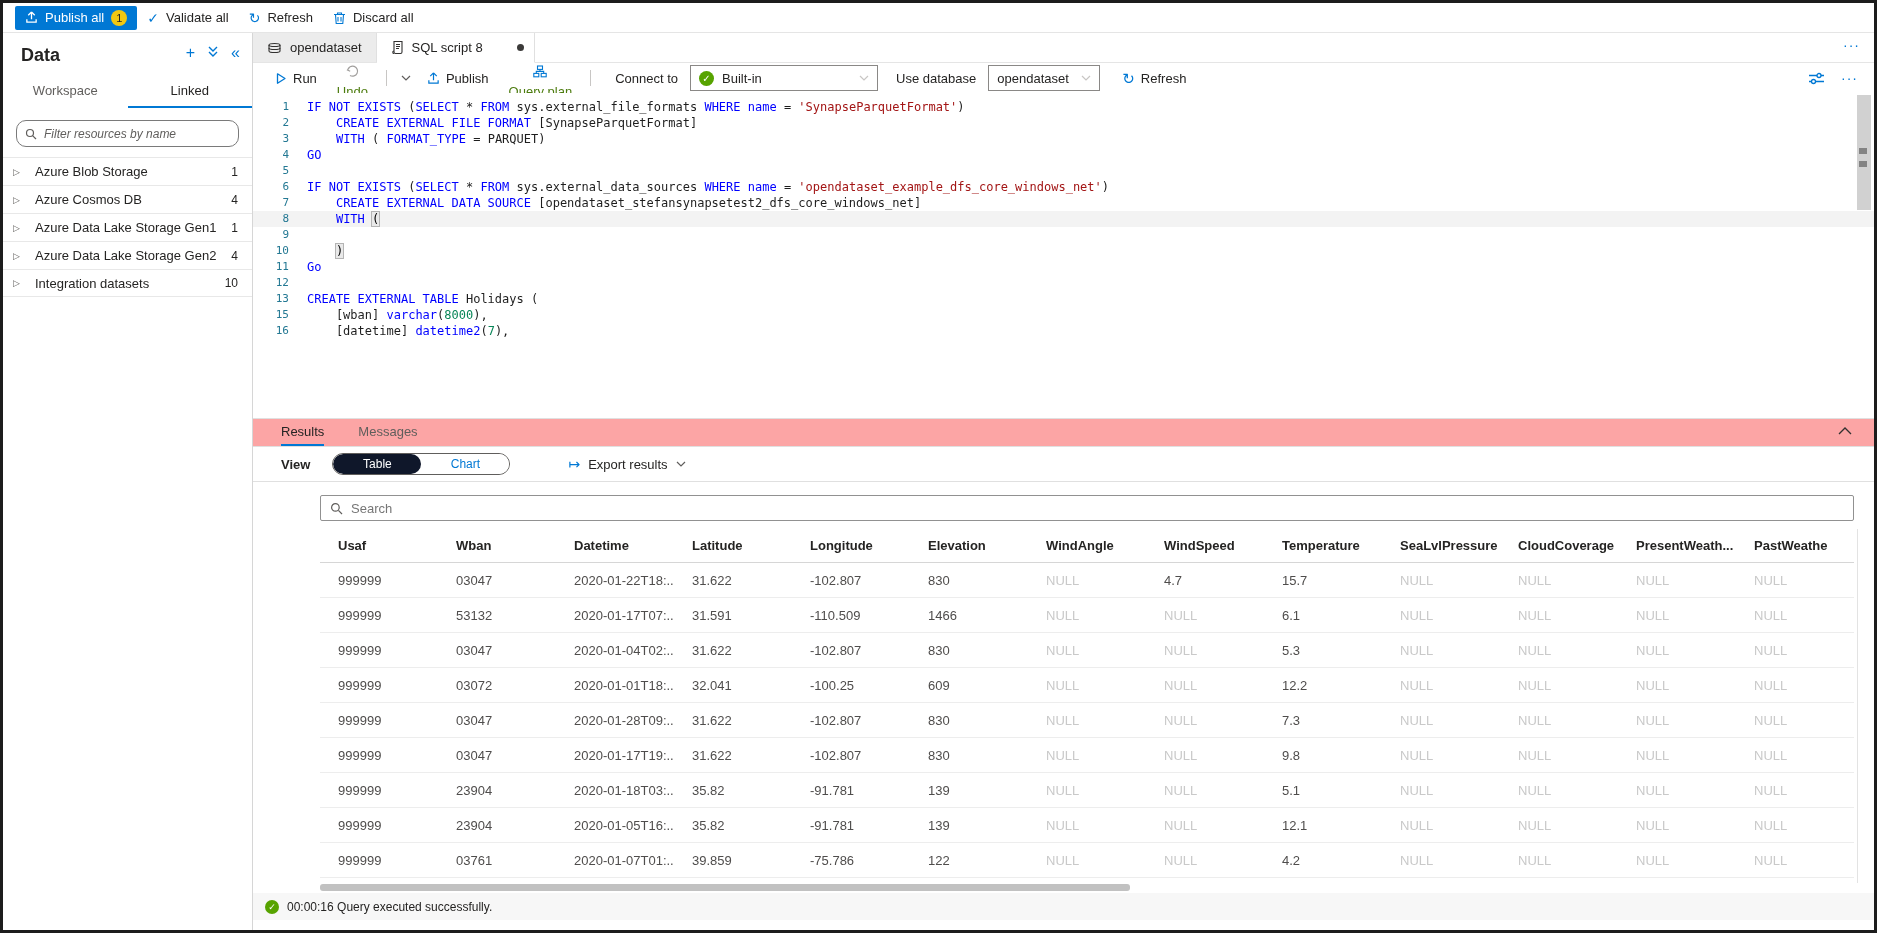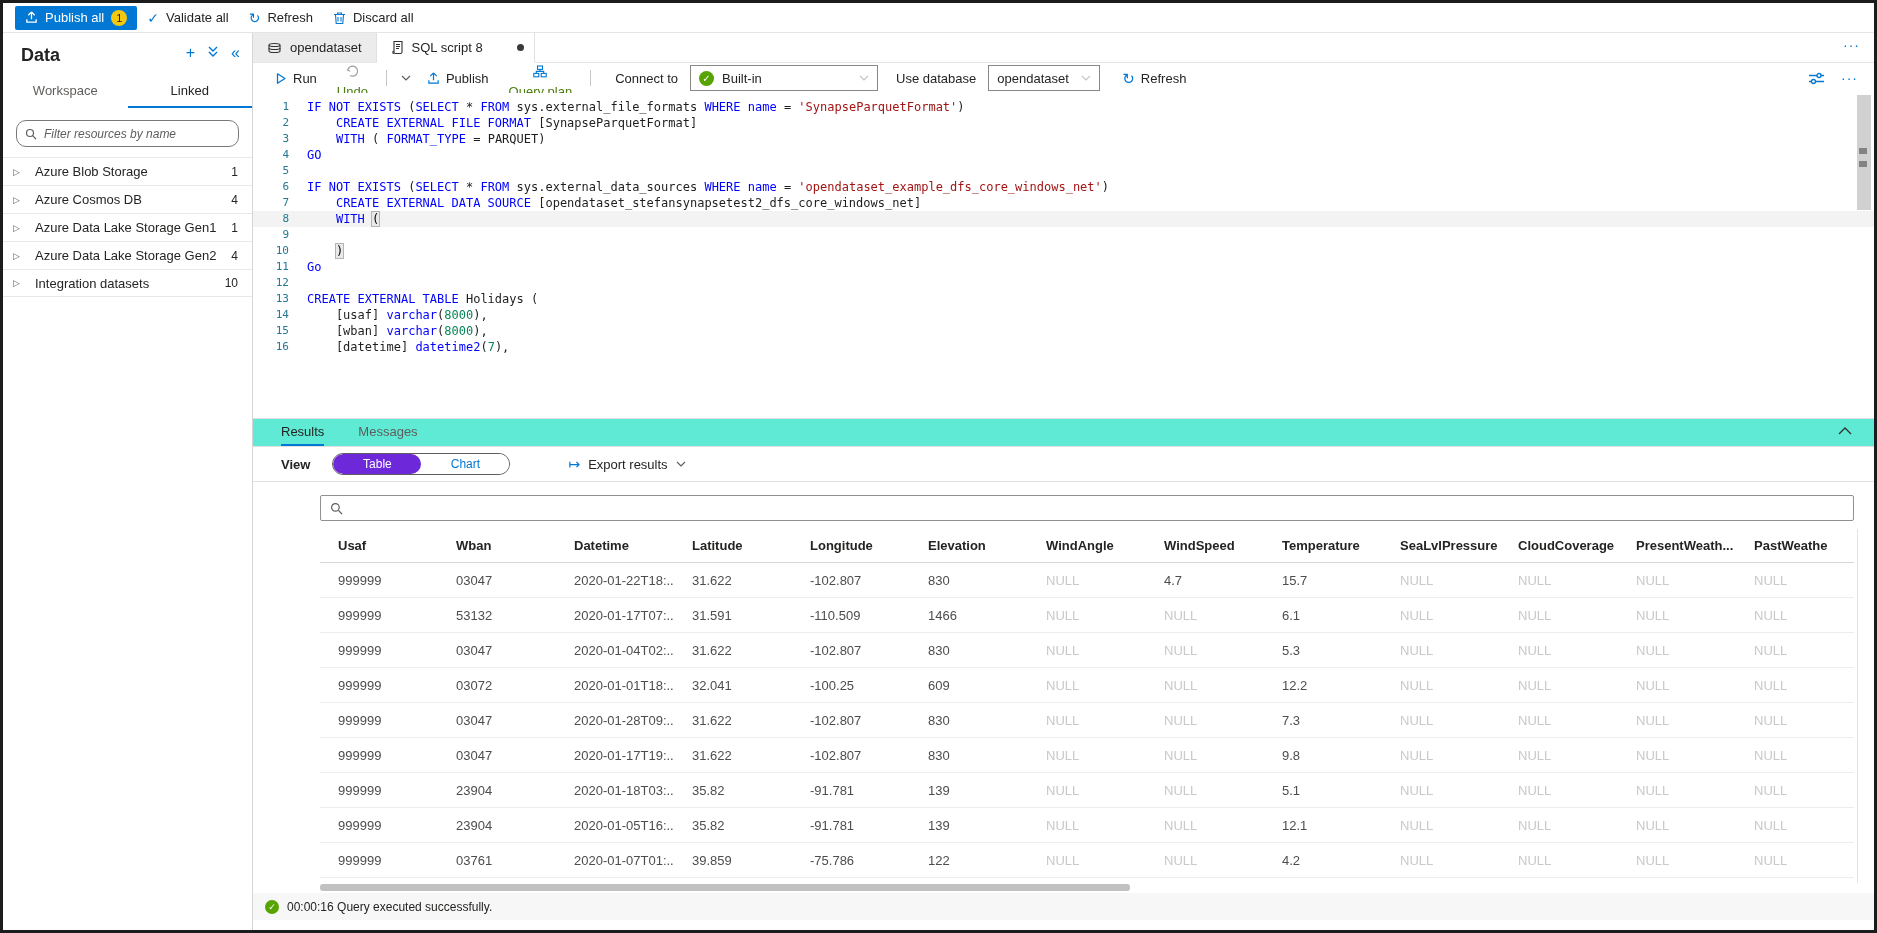--- a/index.html
+++ b/index.html
@@ -66,30 +66,30 @@
   .seg-pl { color:#1e1e1e; }
   .seg-str { color:#a31515; }
   .seg-num { color:#098658; }
   .seg-link { color:#a31515; text-decoration:underline; }
   .seg-brk { background:#e9e9e9; outline:1px solid #b4b4b4; }
   .minimap { position:absolute; top:2px; right:3px; width:14px; height:115px; background:#c9c9c9; opacity:.85; }
   .minimap .mark { position:absolute; left:2px; width:8px; height:6px; background:#6e6e6e; }
   .mark1 { top:53px; } .mark2 { top:66px; }
 
   
-  .results-header { height:29px; flex:0 0 29px; border-top:1px solid #e0e0e0; border-bottom:1px solid #e0e0e0; display:flex; align-items:stretch; padding-left:28px; position:relative; background:#5eead4; }
+  .results-header { height:29px; flex:0 0 29px; border-top:1px solid #e0e0e0; border-bottom:1px solid #e0e0e0; display:flex; align-items:stretch; padding-left:28px; position:relative; background:#fca5a5; }
   .r-tab { display:flex; align-items:center; font-size:13px; color:#605e5c; margin-right:34px; border-bottom:2px solid transparent; cursor:pointer; }
   .r-tab.active { color:#252423; border-bottom-color:#0078d4; }
   .collapse-chev { position:absolute; right:22px; top:8px; cursor:pointer; }
 
   .view-bar { height:35px; flex:0 0 35px; border-bottom:1px solid #e0e0e0; display:flex; align-items:center; padding-left:28px; gap:22px; background:#fff; }
   .view-label { font-size:13px; font-weight:bold; color:#252423; }
   .toggle { display:flex; width:178px; height:22px; border:1px solid #605e5c; border-radius:11px; overflow:hidden; cursor:pointer; }
   .tg { flex:1; display:flex; align-items:center; justify-content:center; font-size:12px; }
-  .tg.on { background:#6d28d9; color:#fff; border-radius:11px; }
+  .tg.on { background:#0f172a; color:#fff; border-radius:11px; }
   .tg.off { color:#0078d4; background:#fff; }
   .export { display:flex; align-items:center; gap:8px; font-size:13px; color:#252423; margin-left:36px; cursor:pointer; }
   .export .glyph { color:#0078d4; font-size:14px; }
 
   .results-body { flex:1; min-height:0; position:relative; background:#fff; padding:13px 20px 0 67px; }
   .search-box { height:26px; border:1px solid #919191; border-radius:2px; display:flex; align-items:center; gap:8px; padding:0 9px; }
   .search-box input { border:none; outline:none; flex:1; font-size:13px; color:#444; font-family:inherit; background:transparent; }
   .search-box input::placeholder { color:#767676; }
 
   .grid-viewport { margin-top:8px; height:357px; overflow:hidden; position:relative; }
@@ -305,21 +305,20 @@
             <div class="code-line"><span class="ln">4</span><span class="code-text"><span class="seg-kw">GO</span></span></div>
             <div class="code-line"><span class="ln">5</span><span class="code-text"></span></div>
             <div class="code-line"><span class="ln">6</span><span class="code-text"><span class="seg-kw">IF NOT EXISTS</span><span class="seg-pl"> (</span><span class="seg-kw">SELECT</span><span class="seg-pl"> * </span><span class="seg-kw">FROM</span><span class="seg-pl"> sys.external_data_sources </span><span class="seg-kw">WHERE</span><span class="seg-pl"> </span><span class="seg-kw">name</span><span class="seg-pl"> = </span><span class="seg-str">'opendataset_example_dfs_core_windows_net'</span><span class="seg-pl">)</span></span></div>
             <div class="code-line"><span class="ln">7</span><span class="code-text"><span class="seg-pl">    </span><span class="seg-kw">CREATE EXTERNAL DATA SOURCE</span><span class="seg-pl"> [opendataset_stefansynapsetest2_dfs_core_windows_net]</span></span></div>
             <div class="code-line current"><span class="ln">8</span><span class="code-text"><span class="seg-pl">    </span><span class="seg-kw">WITH</span><span class="seg-pl"> </span><span class="seg-brk">(</span></span></div>
             <div class="code-line"><span class="ln">9</span></div>
             <div class="code-line"><span class="ln">10</span><span class="code-text"><span class="seg-pl">    </span><span class="seg-brk">)</span></span></div>
             <div class="code-line"><span class="ln">11</span><span class="code-text"><span class="seg-kw">Go</span></span></div>
             <div class="code-line"><span class="ln">12</span><span class="code-text"></span></div>
             <div class="code-line"><span class="ln">13</span><span class="code-text"><span class="seg-kw">CREATE EXTERNAL TABLE</span><span class="seg-pl"> Holidays (</span></span></div>
-            <div class="code-line"><span class="ln">14</span><span class="code-text"><span class="seg-pl">    [usaf] </span><span class="seg-kw">varchar</span><span class="seg-pl">(</span><span class="seg-num">8000</span><span class="seg-pl">),</span></span></div>
             <div class="code-line"><span class="ln">15</span><span class="code-text"><span class="seg-pl">    [wban] </span><span class="seg-kw">varchar</span><span class="seg-pl">(</span><span class="seg-num">8000</span><span class="seg-pl">),</span></span></div>
             <div class="code-line"><span class="ln">16</span><span class="code-text"><span class="seg-pl">    [datetime] </span><span class="seg-kw">datetime2</span><span class="seg-pl">(</span><span class="seg-num">7</span><span class="seg-pl">),</span></span></div>
           </div>
         <div class="minimap">
           <span class="mark mark1"></span>
           <span class="mark mark2"></span>
         </div>
       </div>
 
       <div class="results-header">
@@ -348,20 +347,21 @@
       </div>
 
       <div class="results-body">
         <div class="search-box">
           <span>
             <svg width="13" height="13" viewBox="0 0 13 13">
                 <circle cx="5.4" cy="5.4" r="3.8" stroke="#605e5c" stroke-width="1.2" fill="none"></circle>
                 <path d="M8.4 8.4 L12 12" stroke="#605e5c" stroke-width="1.2"></path>
               </svg>
           </span>
+          <input placeholder="Search" style="">
         </div>
         <div class="grid-viewport">
           <div id="grid-head" class="grid-head">
               <div class="grid-row">
                 <div class="cell">Usaf</div>
                 <div class="cell">Wban</div>
                 <div class="cell">Datetime</div>
                 <div class="cell">Latitude</div>
                 <div class="cell">Longitude</div>
                 <div class="cell">Elevation</div>

